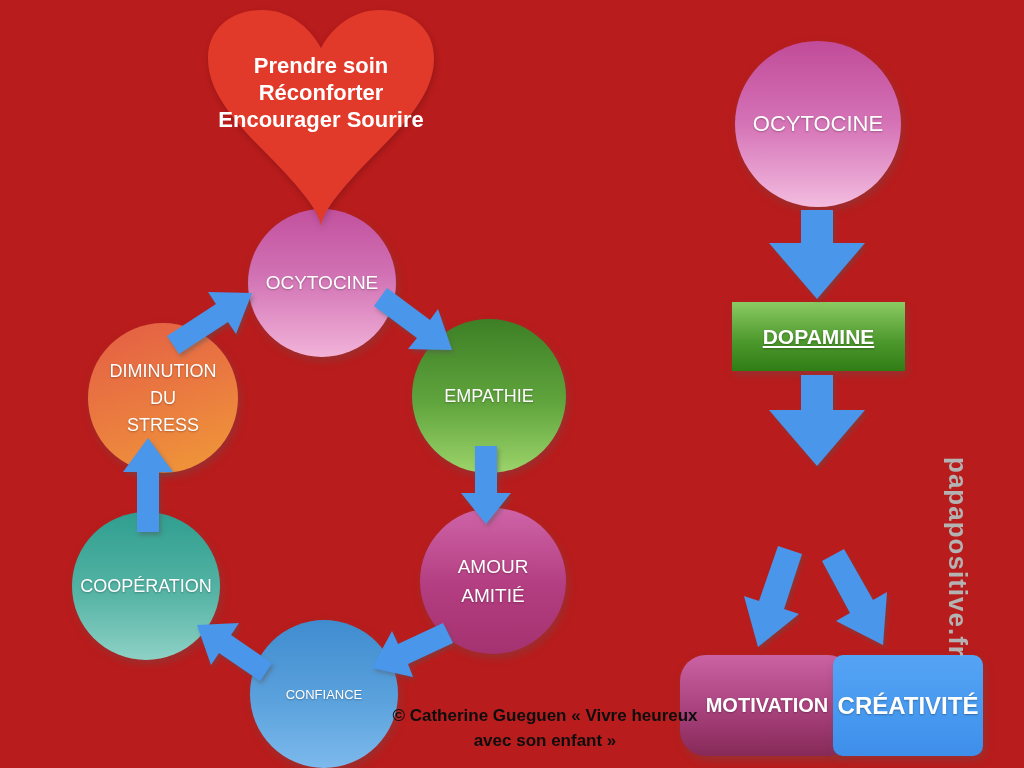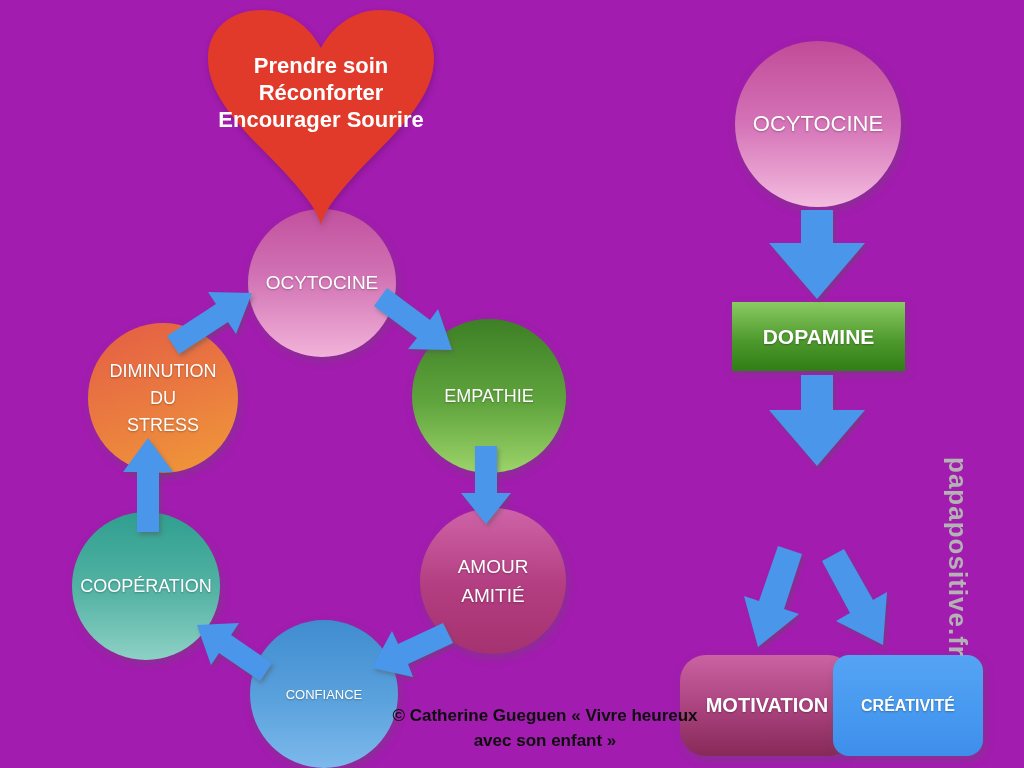--- a/index.html
+++ b/index.html
@@ -1,19 +1,19 @@
 <!DOCTYPE html>
 <html><head>
 <meta charset="utf-8">
 <style>
   * { margin:0; padding:0; box-sizing:border-box; }
   body { background:#ffffff; font-family:"Liberation Sans", sans-serif; }
   .canvas {
     position:relative; width:1024px; height:768px;
-    background:#a21caf; overflow:hidden;
+    background:#b91c1c; overflow:hidden;
   }
   
   .circle {
     position:absolute; border-radius:50%;
     display:flex; align-items:center; justify-content:center;
     text-align:center; color:#fff; font-weight:normal;
     text-shadow:0 1px 2px rgba(0,0,0,0.28);
     box-shadow:2px 4px 9px rgba(90,90,90,0.35);
     z-index:1;
   }
@@ -44,28 +44,28 @@
     position:absolute; display:flex; align-items:center; justify-content:center;
     text-align:center; color:#fff; font-weight:bold;
     text-shadow:0 1px 2px rgba(0,0,0,0.3);
     box-shadow:2px 4px 8px rgba(90,90,90,0.35); z-index:1;
   }
   .b-cercle   { left:217px; top:454px; width:208px; height:53px;
     background:linear-gradient(to bottom,#84d15c,#6fc247); font-size:20px;
     font-weight:normal; letter-spacing:1px; text-shadow:none;
     font-family:"DejaVu Sans", sans-serif; }
   .b-dopamine { left:732px; top:302px; width:173px; height:69px;
-    background:linear-gradient(to bottom,#8bcb63 0%,#4f9a2e 55%,#2f7d15 100%); font-size:21px; }
+    background:linear-gradient(to bottom,#8bcb63 0%,#4f9a2e 55%,#2f7d15 100%); font-size:21px;text-decoration:underline; }
   .b-plaisir  { left:733px; top:472px; width:171px; height:66px;
     background:linear-gradient(to bottom,#4d9b79 0%,#87975c 55%,#e49231 100%);
     font-size:21px; line-height:26px; }
   .b-motivation { left:680px; top:655px; width:174px; height:101px; border-radius:26px;
     background:linear-gradient(to bottom,#cb62a3 0%,#a8417c 55%,#862a58 100%); font-size:20px; }
-  .b-creativite { left:833px; top:655px; width:150px; height:101px; border-radius:16px;
-    background:linear-gradient(to bottom,#55a3f4 0%,#479af0 55%,#3e8eea 100%); font-size:16px; }
+  .b-creativite { left:833px; top:655px; width:150px; height:101px; border-radius:10px;
+    background:linear-gradient(to bottom,#55a3f4 0%,#479af0 55%,#3e8eea 100%); font-size:24px; }
   
   .arrows { position:absolute; left:0; top:0; width:1024px; height:768px; z-index:4; pointer-events:none; }
   .arrow { fill:#4896ea; }
   
   .watermark {
     position:absolute; left:858px; top:542px; width:200px; height:30px;
     transform:rotate(90deg); color:#b3b3b3; font-size:26px; font-weight:600;
     letter-spacing:1px; text-align:center; z-index:1;
   }
   .credit {

